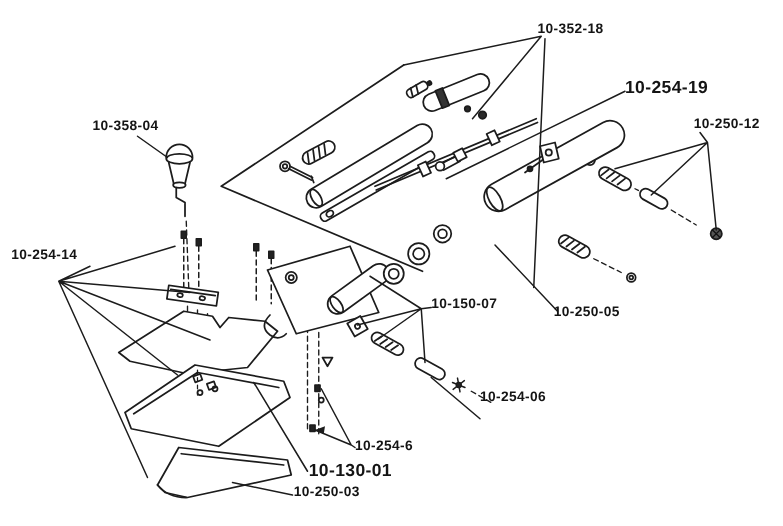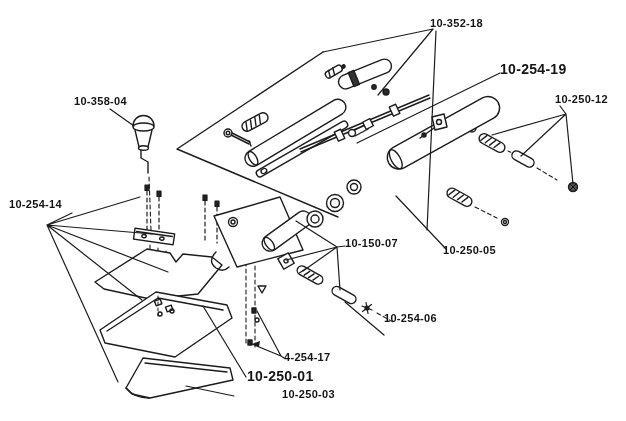--- a/index.html
+++ b/index.html
@@ -252,17 +252,17 @@
 </svg>
 
 <div class="lbl" style="left:430px;top:18px;">10-352-18</div>
 <div class="lbl small" style="left:500px;top:64px;">10-254-19</div>
 <div class="lbl" style="left:533px;top:94px;margin-left:22px;">10-250-12</div>
 <div class="lbl" style="left:74px;top:96px;">10-358-04</div>
 <div class="lbl" style="left:9px;top:199px;">10-254-14</div>
 <div class="lbl" style="left:345px;top:238px;">10-150-07</div>
 <div class="lbl" style="left:443px;top:245px;">10-250-05</div>
 <div class="lbl" style="left:384px;top:313px;">10-254-06</div>
-<div class="lbl" style="left:284px;top:352px;">4-254-17</div>
-<div class="lbl small" style="left:247px;top:371px;">10-250-01</div>
-<div class="lbl" style="left:235px;top:389px;margin-left:47px;">10-250-03</div>
+<div class="lbl" style="left:284px;top:352px;">10-254-6</div>
+<div class="lbl small" style="left:247px;top:371px;">10-130-01</div>
+<div class="lbl" style="left:235px;top:389px;">10-250-03</div>
 
 </div>
 
 </body></html>

